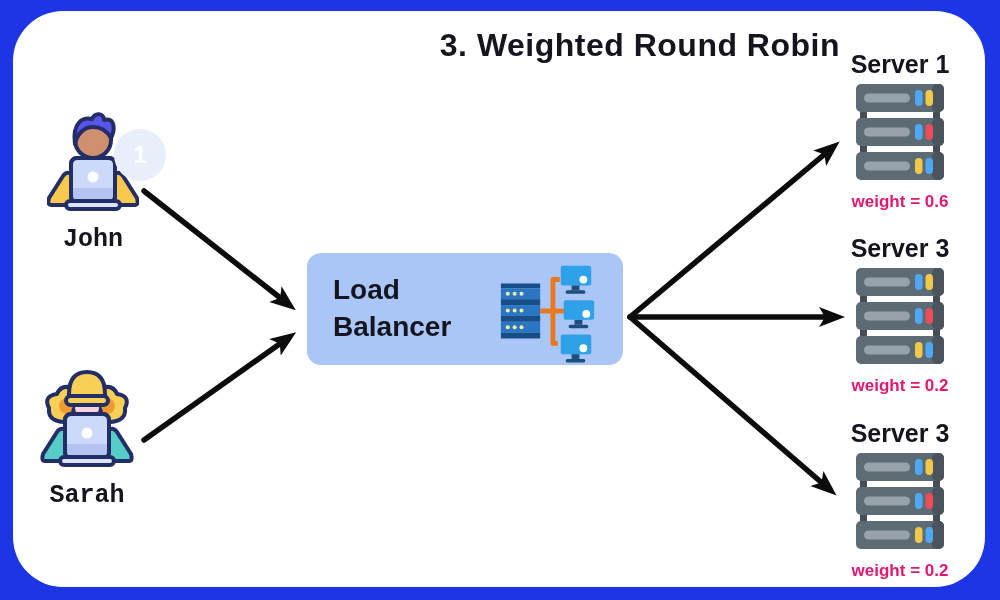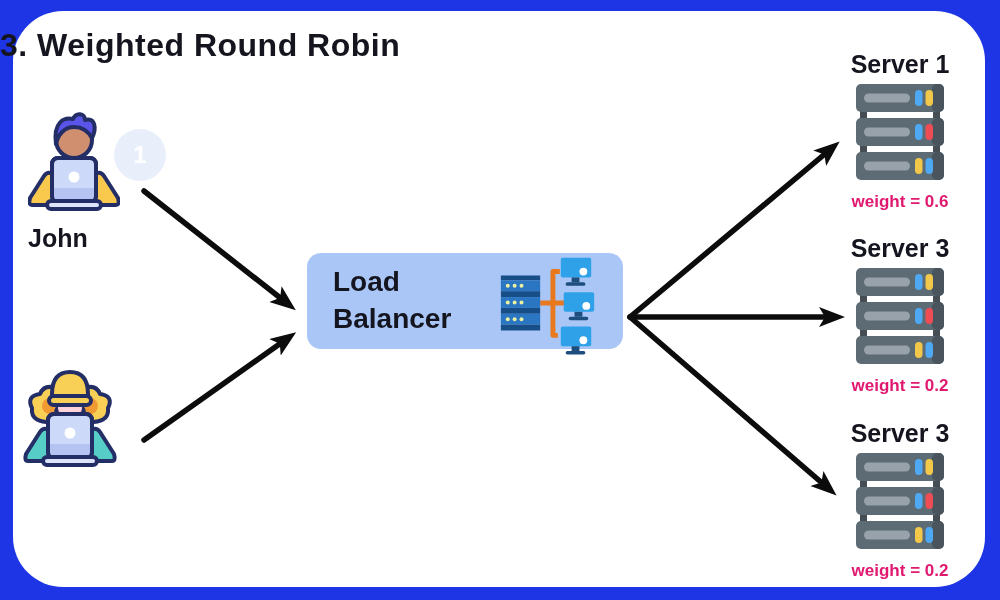--- a/index.html
+++ b/index.html
@@ -9,35 +9,35 @@
     font-family:"Liberation Sans", sans-serif;
     position:relative;overflow:hidden;
   }
   .canvas{
     position:absolute;left:13px;top:11px;right:15px;bottom:13px;
     background:#ffffff;border-radius:50px;
   }
   .stage{position:absolute;inset:0;}
   .title{
     position:absolute;left:0;top:27px;width:840px;
-    text-align:left;font-size:32px;font-weight:800;color:#15151f;
+    text-align:right;font-size:32px;font-weight:800;color:#15151f;
     letter-spacing:.5px;
   }
   .arrow-layer{position:absolute;left:0;top:0;pointer-events:none;}
-  .user-group{position:absolute;width:130px;text-align:left;}
+  .user-group{position:absolute;width:130px;text-align:center;font-family:Liberation Mono, monospace;}
   .user-group.john{left:28px;top:108px;}
   .user-group.sarah{left:22px;top:364px;}
   .user-label{font-size:25px;font-weight:800;color:#15151f;margin-top:6px;}
   .badge{
     position:absolute;left:114px;top:129px;width:52px;height:52px;
     border-radius:50%;background:#e9effa;color:#ffffff;
     font-size:24px;font-weight:800;display:flex;align-items:center;justify-content:center;
   }
   .lb-box{
-    position:absolute;left:307px;top:253px;width:316px;height:96px;
+    position:absolute;left:307px;top:253px;width:316px;height:112px;
     background:#a9c6f7;border-radius:14px;
     display:flex;align-items:center;
   }
   .lb-text{
     margin-left:26px;width:160px;
     font-size:28px;font-weight:800;color:#15151f;line-height:1.32;
   }
   .lb-icon{margin-left:2px;margin-top:2px;}
   .server-group{position:absolute;left:826px;width:148px;text-align:center;}
   .server-group.s1{top:50px;}
@@ -107,20 +107,21 @@
         <rect x="27" y="32" width="42" height="9" rx="4.5" fill="#f8d056"></rect>
         <path d="M6,97 Q2,97 4,90 L18,68 Q22,62 28,67 L38,78 L38,97 Z" fill="#56cdc6"></path>
         <path d="M90,97 Q94,97 92,90 L78,68 Q74,62 68,67 L58,78 L58,97 Z" fill="#56cdc6"></path>
         <rect x="26" y="50" width="44" height="44" rx="6" fill="#ccd9f8"></rect>
       </g>
       <path d="M27,80 h42 v7 q0,5 -5,5 h-32 q-5,0 -5,-5 z" fill="#b4c3f2"></path>
       <rect x="26" y="50" width="44" height="44" rx="6" fill="none" stroke="#232d66" stroke-width="4"></rect>
       <rect x="21" y="93" width="54" height="8" rx="4" fill="#dbe4fa" stroke="#232d66" stroke-width="4"></rect>
       <circle cx="48" cy="69" r="5.5" fill="#ffffff"></circle>
     </svg>
+    <div class="user-label">Sarah</div>
   </div>
 
   <div class="lb-box">
     <div class="lb-text">Load Balancer</div>
     <svg class="lb-icon" width="108" height="108" viewBox="0 0 110 110">
 
       <path d="M66,24 L59,24 L59,89 L64,89 M46,56 L72,56" fill="none" stroke="#e8791f" stroke-width="5" stroke-linejoin="round"></path>
 
       <rect x="6" y="28" width="40" height="5" fill="#174e88"></rect>
       <g>

